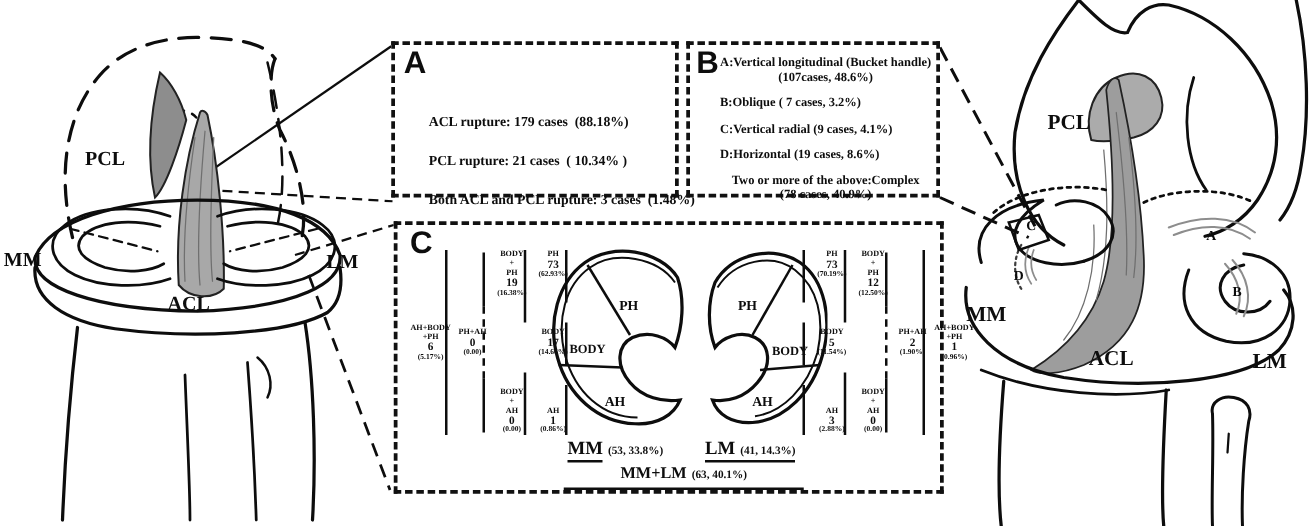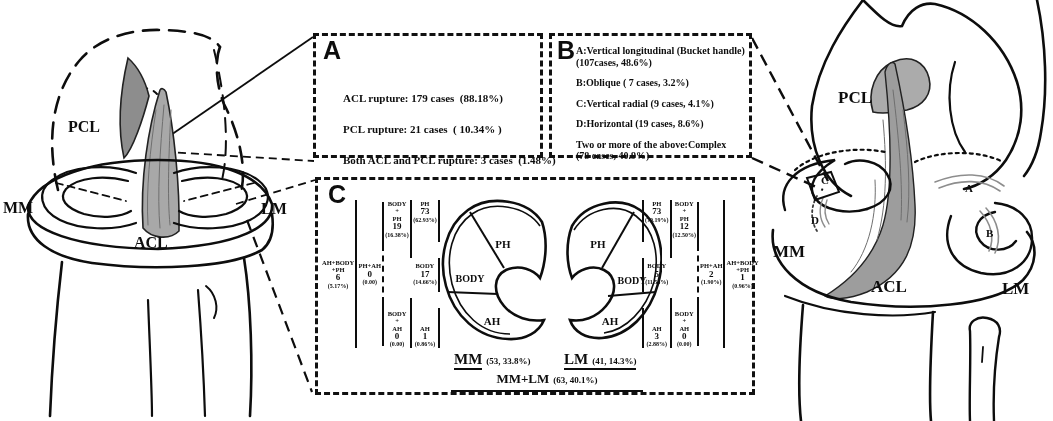--- a/index.html
+++ b/index.html
@@ -7,31 +7,31 @@
           font-family:"Liberation Serif", serif;color:#0d0d0d;}
   svg text{font-family:"Liberation Serif", serif;fill:#0d0d0d;}
   .leader{position:absolute;left:0;top:0;pointer-events:none;}
   .dashed-box{position:absolute;border:3px dashed #111;background:#fff;box-sizing:border-box;}
   .box-letter{position:absolute;font-family:"Liberation Sans", sans-serif;font-weight:bold;
               font-size:25px;line-height:1;}
   .boxa-lines{position:absolute;left:27px;top:28px;right:6px;margin-top:28px;}
   .boxa-line{font-weight:bold;font-size:11px;margin:0 0 19px 0;white-space:pre;}
   .boxb-lines{position:absolute;left:24px;top:9px;right:4px;}
   .boxb-line{font-weight:bold;font-size:10px;margin:0 0 9px 0;line-height:1.15;}
-  .pre{white-space:pre-line;}
+  .pre{white-space:pre-line;text-align:center;}
   .cluster{position:absolute;display:flex;align-items:stretch;height:152px;gap:1px;}
   .tcol{display:flex;flex-direction:column;}
   .tcol.center{justify-content:center;}
   .tcol.between{justify-content:space-between;padding:2px 0;}
   .barcol{display:flex;flex-direction:column;align-items:center;width:3px;}
   .barcol.centered{justify-content:center;}
   .barcol.between{justify-content:space-between;padding:2px 0;}
   .vbar{width:2px;background:#0d0d0d;}
   .vdash{width:0;border-left:2px dashed #0d0d0d;}
-  .stat{display:flex;flex-direction:column;align-items:center;text-align:center;}
+  .stat{display:flex;flex-direction:column;align-items:center;text-align:center;margin-left:12px;}
   .sname{font-weight:bold;font-size:6.5px;line-height:1.15;}
   .scount{font-weight:bold;font-size:9px;line-height:1.05;}
   .spct{font-weight:bold;font-size:6px;line-height:1.1;}
   .total-row{position:absolute;text-align:left;white-space:nowrap;}
   .total-big{font-weight:bold;font-size:15px;}
   .total-small{font-weight:bold;font-size:9px;}
   .u{border-bottom:2px solid #0d0d0d;padding-bottom:1px;}
   .combined{position:absolute;text-align:center;border-bottom:2px solid #0d0d0d;padding-bottom:3px;}
   .combined .total-big{font-size:13px;text-align:center;}
 </style>

